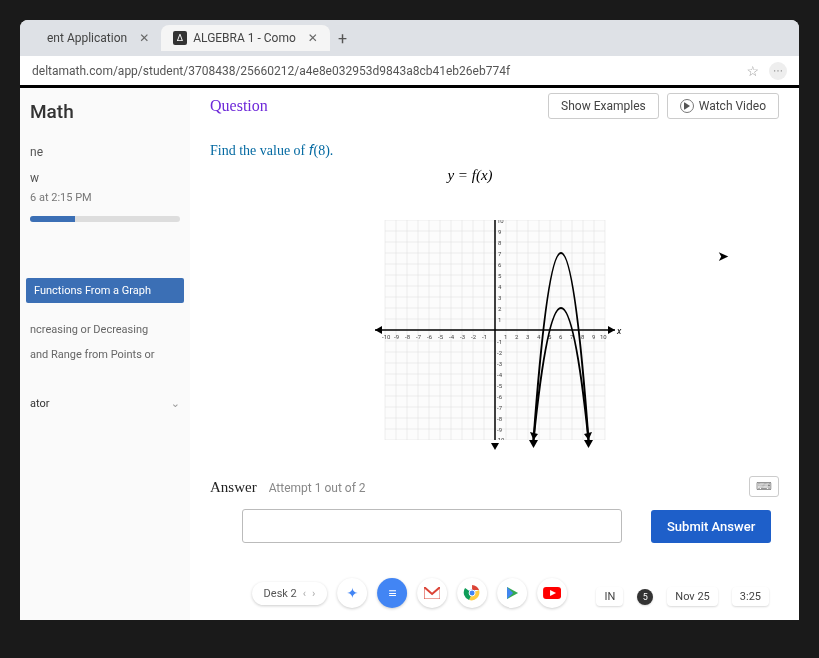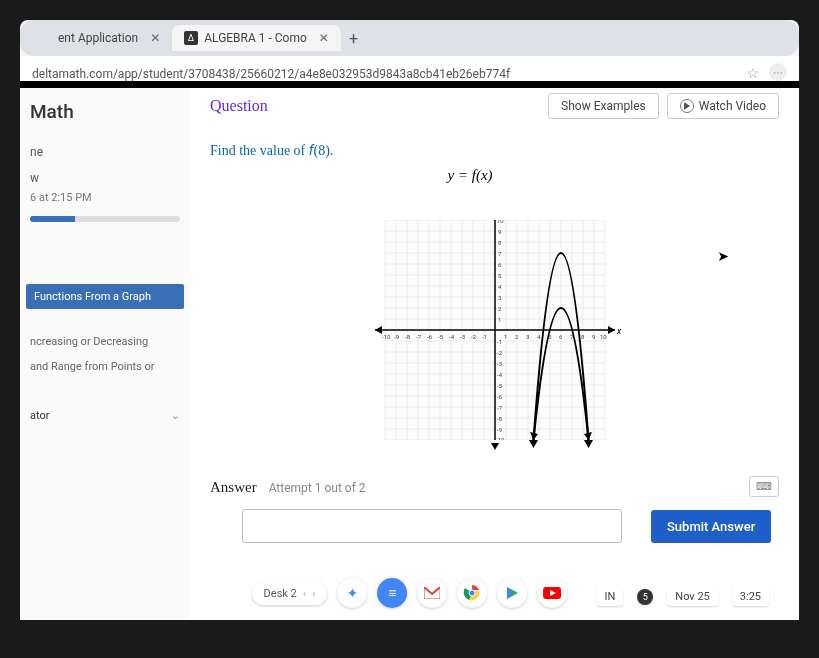--- a/index.html
+++ b/index.html
@@ -1,39 +1,39 @@
 <!DOCTYPE html>
 <html><head>
   <meta charset="utf-8">
   <style>
     * { box-sizing: border-box; margin: 0; padding: 0; font-family: -apple-system, BlinkMacSystemFont, "Segoe UI", Roboto, sans-serif; }
     body { background: #1a1a1a; padding: 20px; width: 819px; height: 658px; overflow: hidden; }
     .screen { background: #f5f5f5; border-radius: 8px 8px 0 0; height: 600px; overflow: hidden; position: relative; }
     
-    .tabs { display: flex; align-items: center; background: #dee1e6; height: 36px; padding: 0 26px; gap: 0; border-radius: 14px; }
+    .tabs { display: flex; align-items: center; background: #dee1e6; height: 36px; padding: 0 15px; gap: 0; }
     .tab { display: flex; align-items: center; gap: 6px; background: #f5f5f5; padding: 6px 12px; border-radius: 8px 8px 0 0; font-size: 12px; color: #444; max-width: 180px; }
     .tab.inactive { background: transparent; }
     .tab-icon { width: 14px; height: 14px; display: inline-flex; align-items: center; justify-content: center; }
     .tab-close { color: #666; font-size: 12px; margin-left: 6px; }
     .new-tab { color: #555; font-size: 16px; padding: 0 8px; }
     
-    .addrbar { display: flex; align-items: flex-end; background: #fff; height: 32px; padding: 0 12px; gap: 10px; border-bottom: 7px solid #000000; }
+    .addrbar { display: flex; align-items: center; background: #fff; height: 32px; padding: 0 12px; gap: 10px; border-bottom: 3px solid #000000; }
     .addr { flex: 1; font-size: 12px; color: #555; }
     .star { color: #999; font-size: 14px; }
     .ext-icon { width: 18px; height: 18px; border-radius: 50%; background: #eee; display: inline-flex; align-items: center; justify-content: center; font-size: 10px; color: #888; }
     
     .content { display: flex; height: calc(100% - 68px); background: #fff; }
     
     .sidebar { width: 170px; background: #fafafa; padding: 12px 10px; font-size: 12px; color: #333; overflow: hidden; }
     .side-title { font-size: 19px; font-weight: 500; color: #333; margin-bottom: 16px; }
     .side-item { padding: 6px 0; color: #555; font-size: 12px; }
     .side-sub { font-size: 11px; color: #777; }
     .progress-bar { width: 100%; height: 6px; background: #ddd; border-radius: 3px; margin: 12px 0; overflow: hidden; }
     .progress-fill { height: 100%; background: #3b6fb5; width: 30%; }
-    .side-active { background: #3b6fb5; color: #fff; padding: 6px 8px; margin: 20px -4px; border-radius: 2px; font-size: 11px; }
+    .side-active { background: #3b6fb5; color: #fff; padding: 6px 8px; margin: 14px -4px; border-radius: 2px; font-size: 11px; }
     .side-link { color: #666; padding: 6px 0; font-size: 11px; }
     .side-footer { display: flex; justify-content: space-between; align-items: center; margin-top: 20px; font-size: 11px; padding-top: 10px; }
     .logout { color: #888; }
     .expand { color: #999; font-size: 11px; }
     
     .main { flex: 1; padding: 0 20px 20px 20px; position: relative; overflow: hidden; }
     .topbar { display: flex; justify-content: space-between; align-items: center; height: 36px; }
     .q-label { font-size: 16px; font-family: Georgia, serif; color: #6d28d9; }
     .top-btns { display: flex; gap: 8px; }
     .btn-outline { border: 1px solid #ccc; background: #fff; padding: 5px 12px; font-size: 12px; border-radius: 3px; color: #444; display: flex; align-items: center; gap: 5px; }

